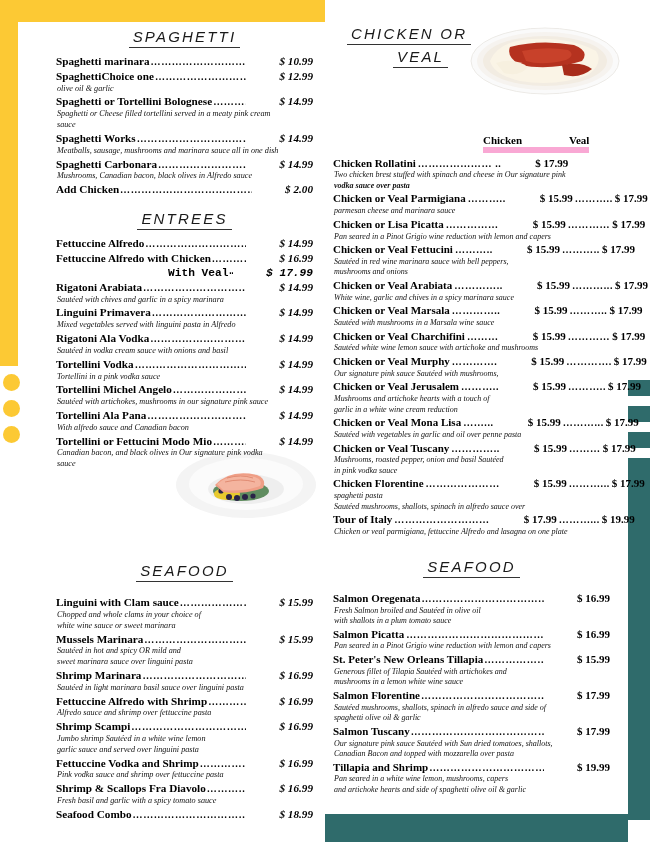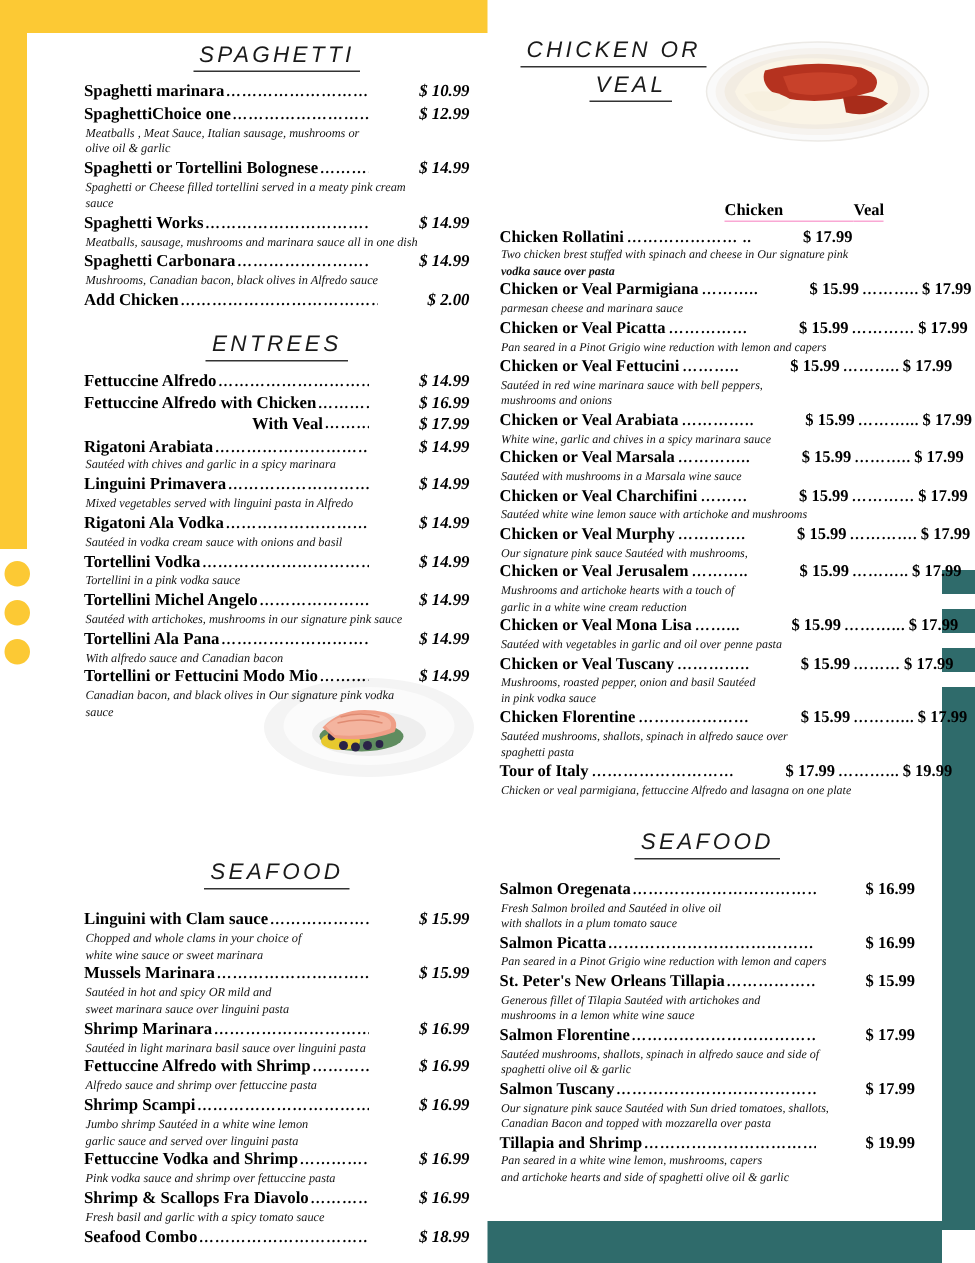--- a/index.html
+++ b/index.html
@@ -99,20 +99,21 @@
 
   
   .item { margin: 0; }
   .item-line {
     display: flex;
     align-items: baseline;
     font-weight: bold;
     font-size: 11.2px;
     line-height: 1.28;
     white-space: nowrap;
+    text-align: right;
   }
   .col-right .item-line { font-size: 11px; }
 
   .item-name { flex: 0 0 auto; }
   .dots {
     flex: 1 1 auto;
     overflow: hidden;
     letter-spacing: .6px;
     font-weight: bold;
     margin: 0 1px;
@@ -143,32 +144,33 @@
   }
   .col-right .desc { font-size: 8px; }
 
   .indent-line {
     display: flex;
     align-items: center;
     font-weight: bold;
     font-size: 11.2px;
     line-height: 1.28;
     padding-left: 112px;
+    font-family: Liberation Mono, monospace;
   }
 
   
   .price-headers {
     display: flex;
     font-weight: bold;
     font-size: 11px;
     margin: 10px 0 3px 0;
     padding-left: 150px;
   }
   .price-headers span {
-    border-bottom: 1px solid #f9a8d4;
+    border-bottom: 6px solid #f9a8d4;
     padding-bottom: 1px;
   }
   .price-headers .ph-chicken { width: 86px; }
   .price-headers .ph-veal { }
 
   .gap-sm { height: 7px; }
   .gap-md { height: 13px; }
   .gap-lg { height: 20px; }
 
   
@@ -243,21 +245,20 @@
     </div>
   </div>
 
   <div class="item">
     <div class="item-line">
       <span class="item-name">Spaghetti</span>
       <span class="choice">Choice one</span>
       <span class="dots">…………………………………………</span>
       <span class="price">$ 12.99</span>
     </div>
-    <div class="desc">Meatballs , Meat Sauce, Italian sausage, mushrooms or</div>
     <div class="desc">olive oil  &amp; garlic</div>
   </div>
 
   <div class="item">
     <div class="item-line">
       <span class="item-name">Spaghetti or Tortellini Bolognese</span>
       <span class="dots">……………………</span>
       <span class="price">$ 14.99</span>
     </div>
     <div class="desc">Spaghetti or Cheese filled tortellini served in a meaty pink cream</div>
@@ -499,21 +500,21 @@
       <span class="dots-fixed">………..</span>
       <span class="price">$  15.99</span>
       <span class="dots-fixed">………..</span>
       <span class="price2">$ 17.99</span>
     </div>
     <div class="desc"> parmesan cheese and  marinara sauce</div>
   </div>
 
   <div class="item">
     <div class="item-line">
-      <span class="item-name">Chicken or Veal Picatta</span>
+      <span class="item-name">Chicken or Lisa Picatta</span>
       <span class="dots-fixed">……………</span>
       <span class="price">$ 15.99</span>
       <span class="dots-fixed">…………</span>
       <span class="price2">$ 17.99</span>
     </div>
     <div class="desc">Pan seared in a Pinot Grigio wine  reduction with lemon and capers</div>
   </div>
 
   <div class="item">
     <div class="item-line">
@@ -607,22 +608,22 @@
   </div>
 
   <div class="item">
     <div class="item-line">
       <span class="item-name">Chicken  Florentine</span>
       <span class="dots-fixed">…………………</span>
       <span class="price">$ 15.99</span>
       <span class="dots-fixed">………...</span>
       <span class="price2">$ 17.99</span>
     </div>
+    <div class="desc">spaghetti pasta</div>
     <div class="desc">Sautéed mushrooms, shallots, spinach in alfredo sauce  over</div>
-    <div class="desc">spaghetti pasta</div>
   </div>
 
   <div class="item">
     <div class="item-line">
       <span class="item-name">Tour of Italy</span>
       <span class="dots-fixed">………………………</span>
       <span class="price">$ 17.99</span>
       <span class="dots-fixed">………...</span>
       <span class="price2">$ 19.99</span>
     </div>

